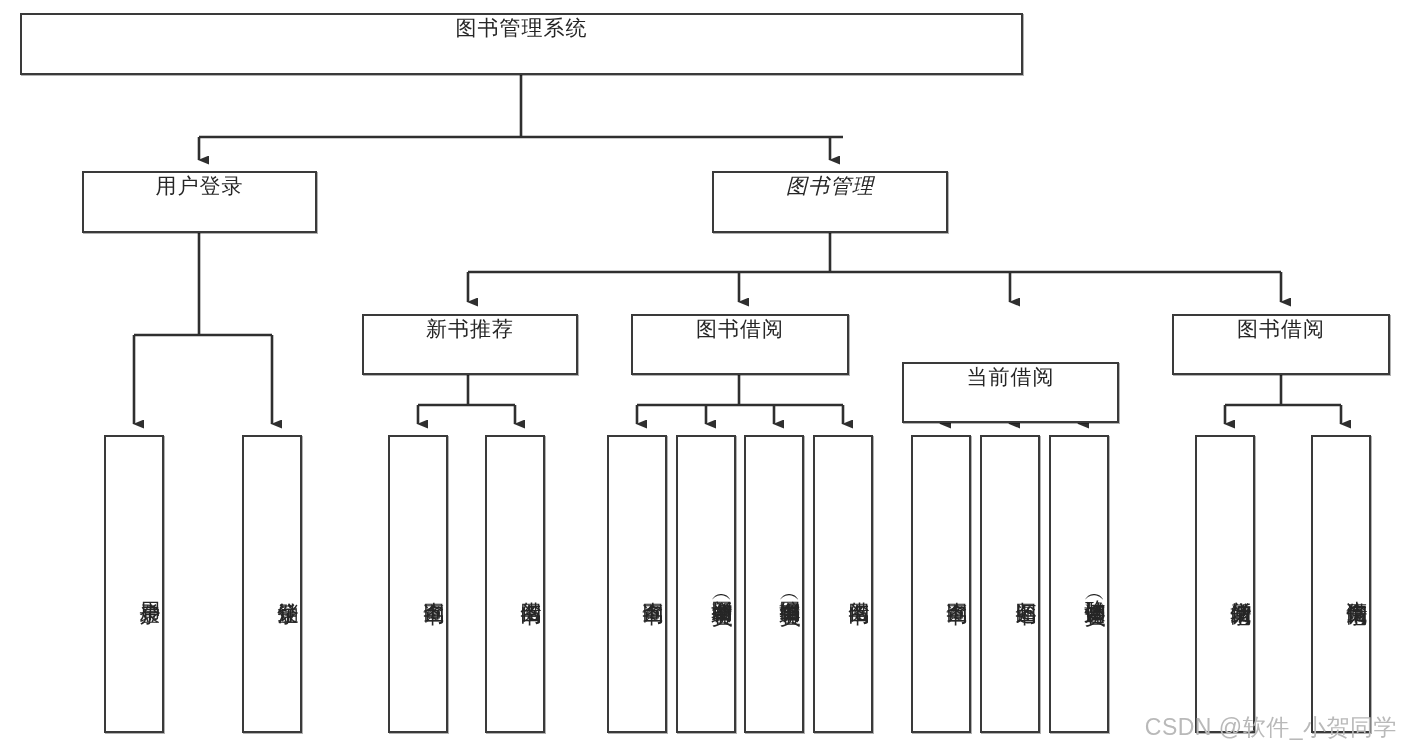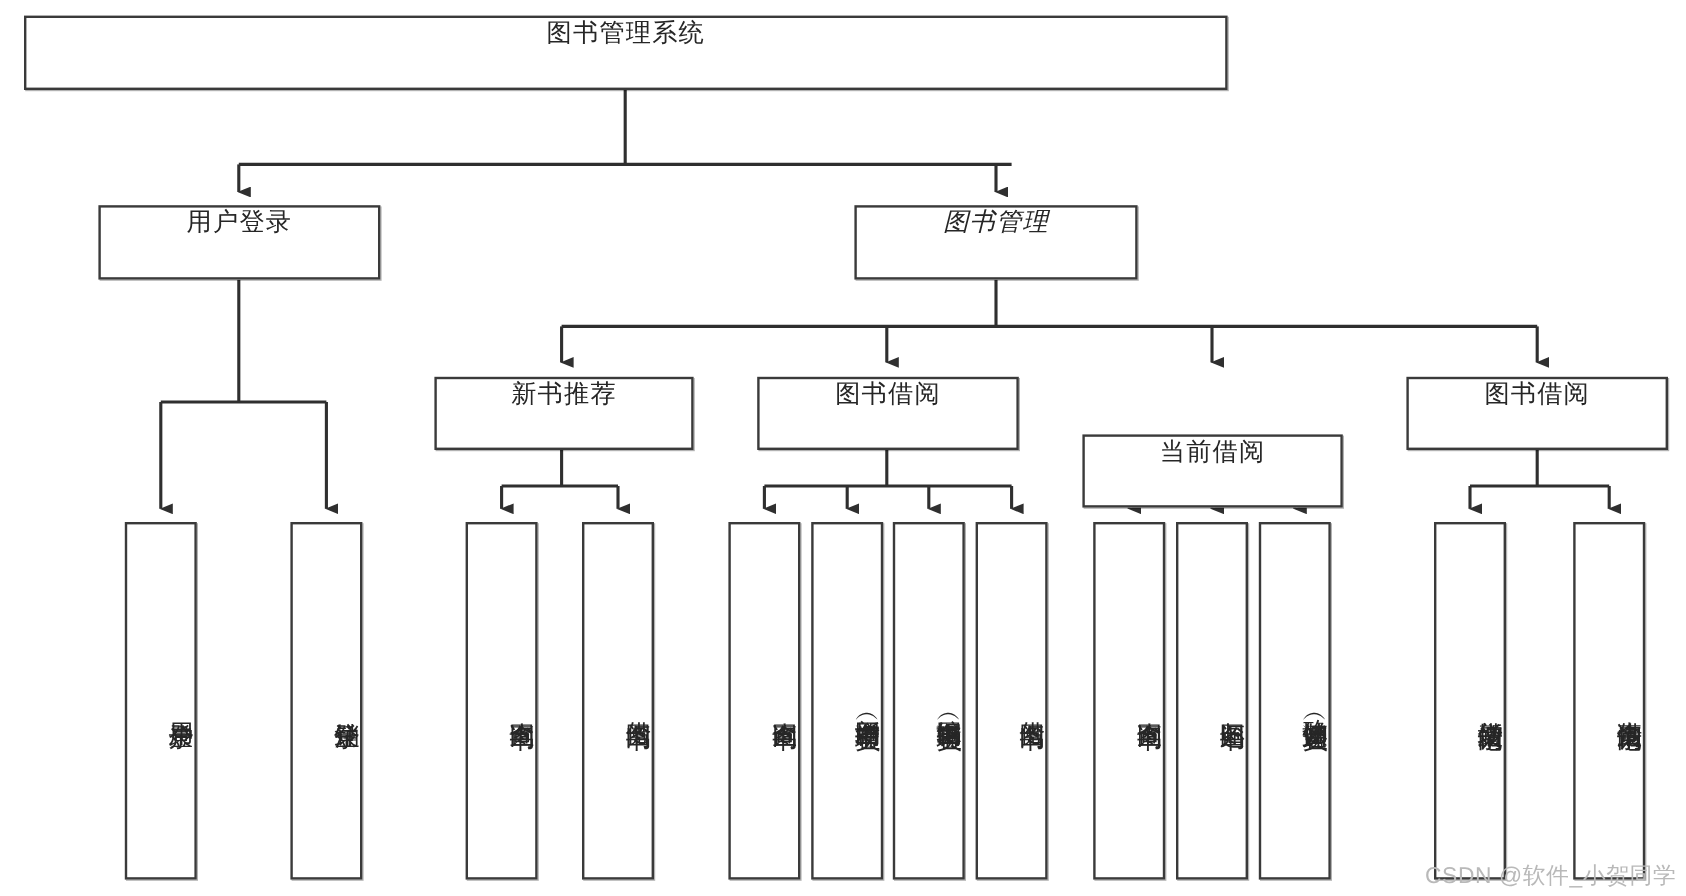--- a/index.html
+++ b/index.html
@@ -51,21 +51,21 @@
     justify-content: center;
   }
   .node-label {
     display: block;
     white-space: pre-line;
   }
   #watermark {
     position: absolute;
     right: 8px;
     bottom: 4px;
-    font-size: 19px;
+    font-size: 23px;
     color: #b9b9b9;
     letter-spacing: 0.5px;
     white-space: nowrap;
     pointer-events: none;
   }
 </style>
 </head>
 <body>
 
 <div id="diagram-root">

